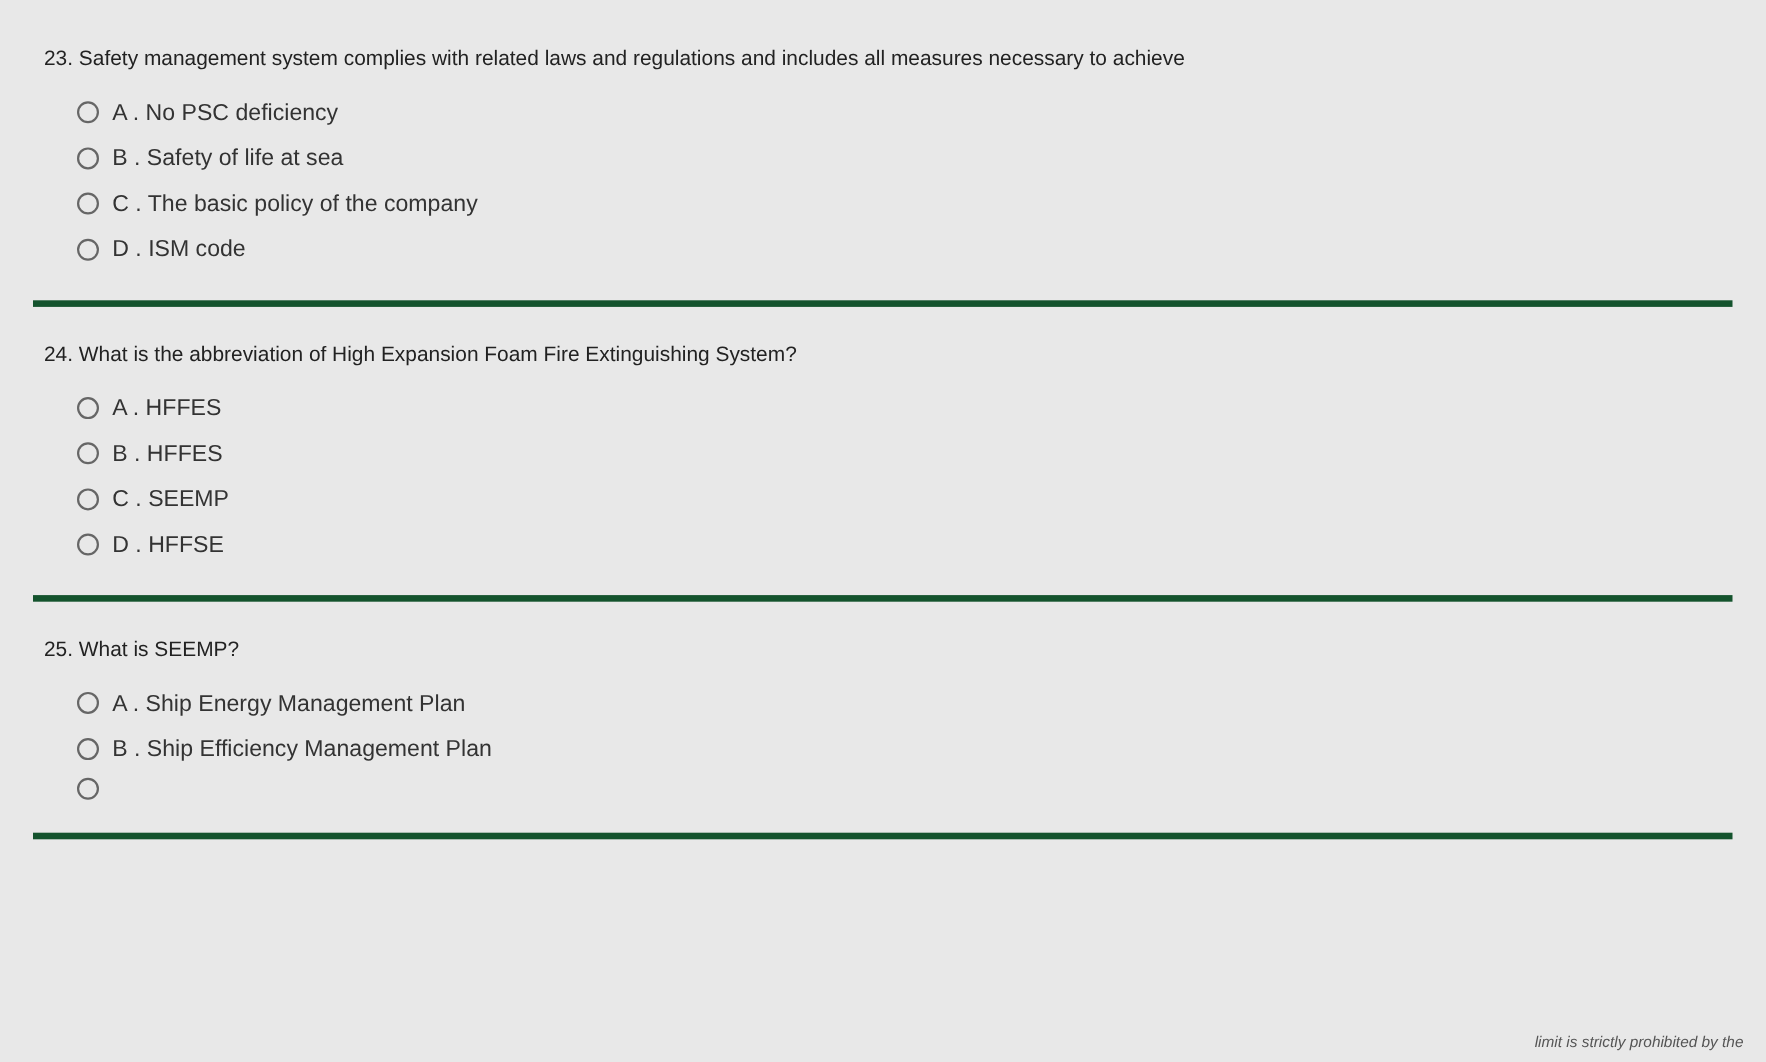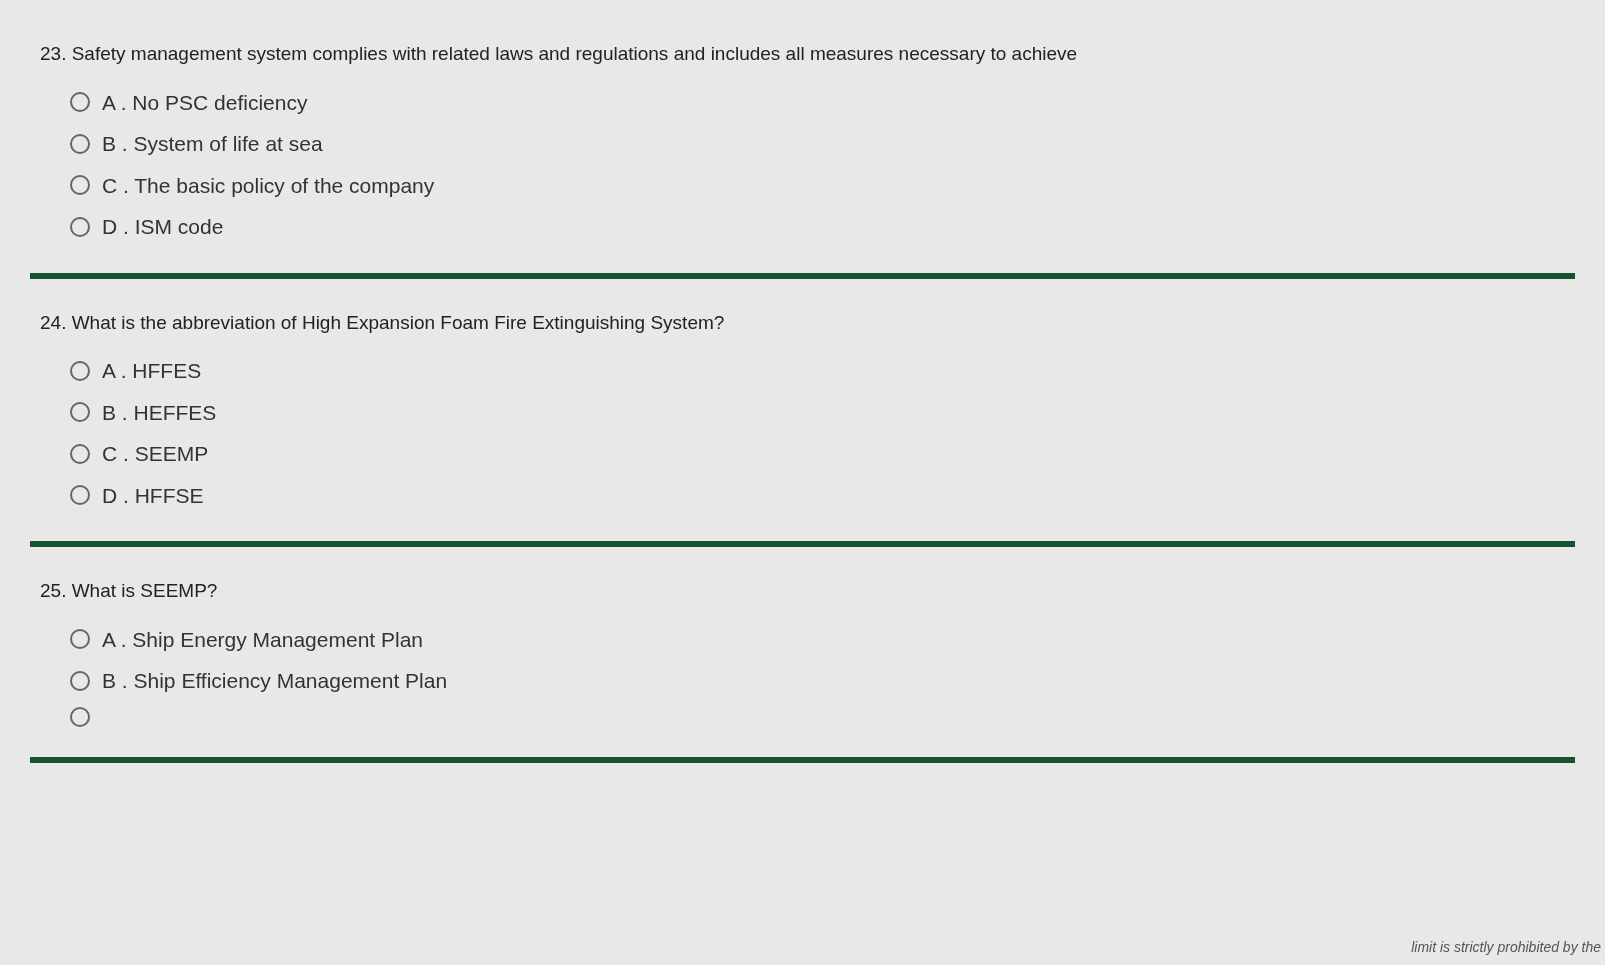--- a/index.html
+++ b/index.html
@@ -59,61 +59,61 @@
     }
 
     .option-label {
       font-size: 21px;
       color: #333;
     }
 
     .footer-note {
       position: fixed;
       bottom: 10px;
-      right: 4px;
+      right: 20px;
       font-size: 14px;
       color: #555;
       font-style: italic;
     }
   </style>
 </head>
 <body>
 
 <div id="questions-container">
     <div class="question-block">
       <div class="question-text">23. Safety management system complies with related laws and regulations and includes all measures necessary to achieve</div>
       <ul class="options-list">
         <li class="option-item">
           <span class="radio-circle"></span>
           <span class="option-label">A . No PSC deficiency</span>
         </li>
         <li class="option-item">
           <span class="radio-circle"></span>
-          <span class="option-label">B . System of life at sea</span>
+          <span class="option-label">B . Safety of life at sea</span>
         </li>
         <li class="option-item">
           <span class="radio-circle"></span>
           <span class="option-label">C . The basic policy of the company</span>
         </li>
         <li class="option-item">
           <span class="radio-circle"></span>
           <span class="option-label">D . ISM code</span>
         </li>
       </ul>
     </div>
     <div class="question-block">
       <div class="question-text">24. What is the abbreviation of High Expansion Foam Fire Extinguishing System?</div>
       <ul class="options-list">
         <li class="option-item">
           <span class="radio-circle"></span>
           <span class="option-label">A . HFFES</span>
         </li>
         <li class="option-item">
           <span class="radio-circle"></span>
-          <span class="option-label">B . HEFFES</span>
+          <span class="option-label">B . HFFES</span>
         </li>
         <li class="option-item">
           <span class="radio-circle"></span>
           <span class="option-label">C . SEEMP</span>
         </li>
         <li class="option-item">
           <span class="radio-circle"></span>
           <span class="option-label">D . HFFSE</span>
         </li>
       </ul>

